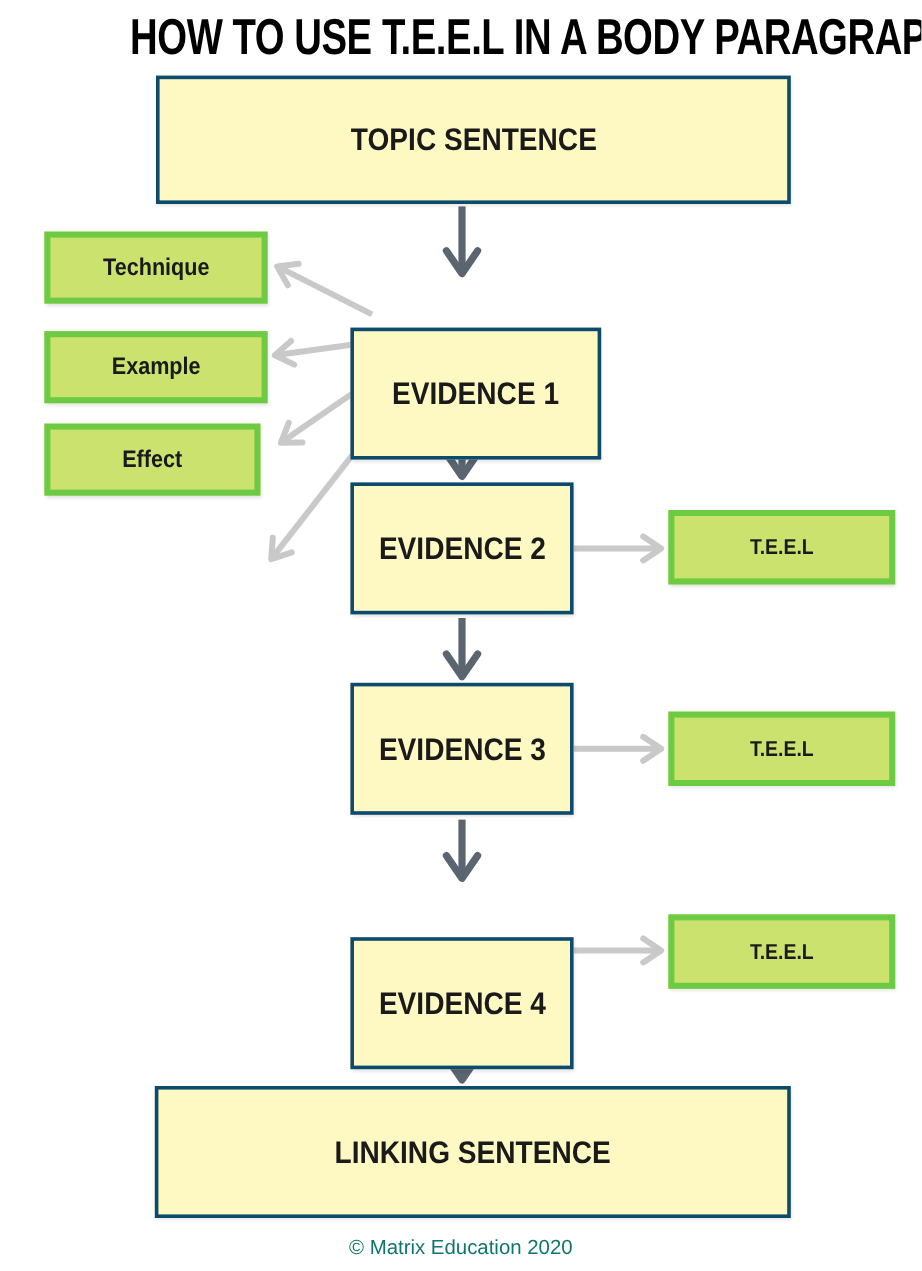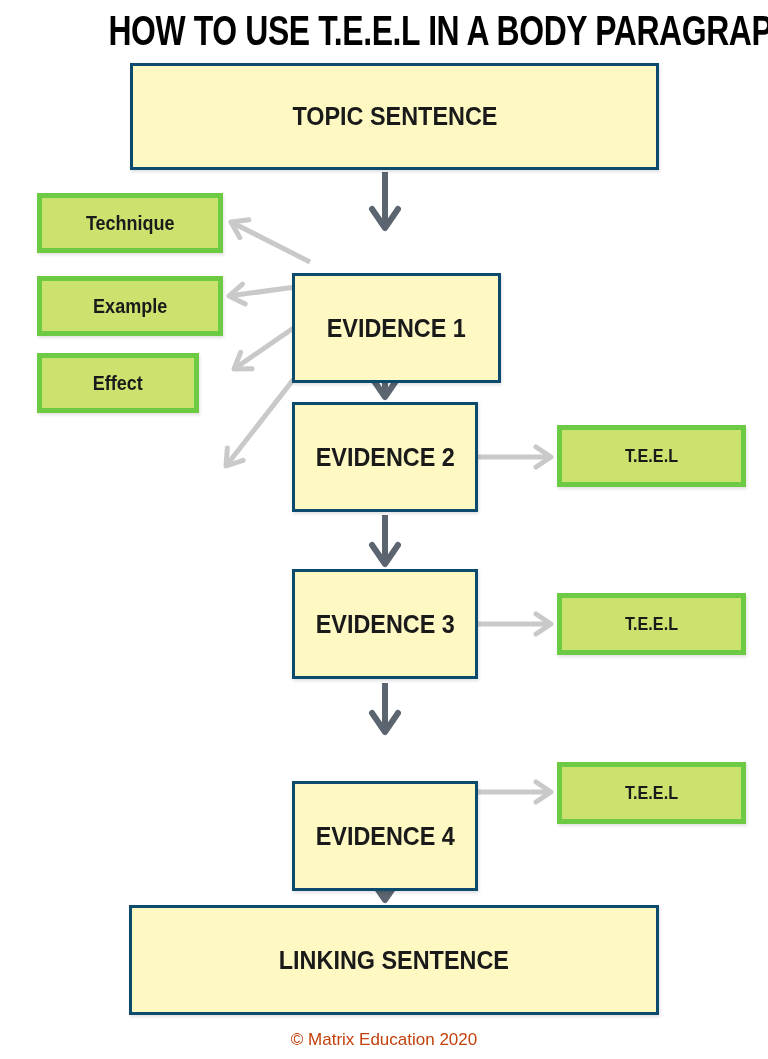--- a/index.html
+++ b/index.html
@@ -62,21 +62,21 @@
   .lg { font-size: 26px; }
   .md { font-size: 20px; }
   .sm { font-size: 18px; }
   .copyright {
     position: absolute;
     top: 1030px;
     left: 0;
     width: 768px;
     text-align: center;
     font-size: 17px;
-    color: #c2410c;
+    color: #0f766e;
   }
 </style>
 </head>
 <body>
 
 <div class="page">
 
   <div class="title">
     <span class="squeeze">HOW TO USE T.E.E.L IN A BODY PARAGRAPH</span>
   </div>
@@ -123,21 +123,21 @@
   <div class="box green" style="left:292px; top:737px; width:186px; height:110px;margin-top:44px;">
     <span class="lbl lg">EVIDENCE 4</span>
   </div>
 
   <div class="box light" style="left:37px; top:193px; width:186px; height:60px;">
     <span class="lbl md">Technique</span>
   </div>
   <div class="box light" style="left:37px; top:276px; width:186px; height:60px;justify-content:center;">
     <span class="lbl md">Example</span>
   </div>
-  <div class="box light" style="left:37px; top:353px; width:162px; height:60px;">
+  <div class="box light" style="left:37px; top:353px; width:180px; height:60px;">
     <span class="lbl md">Effect</span>
   </div>
 
   <div class="box light" style="left:557px; top:425px; width:189px; height:62px;">
     <span class="lbl sm">T.E.E.L</span>
   </div>
   <div class="box light" style="left:557px; top:593px; width:189px; height:62px;">
     <span class="lbl sm">T.E.E.L</span>
   </div>
   <div class="box light" style="left:557px; top:762px; width:189px; height:62px;">

